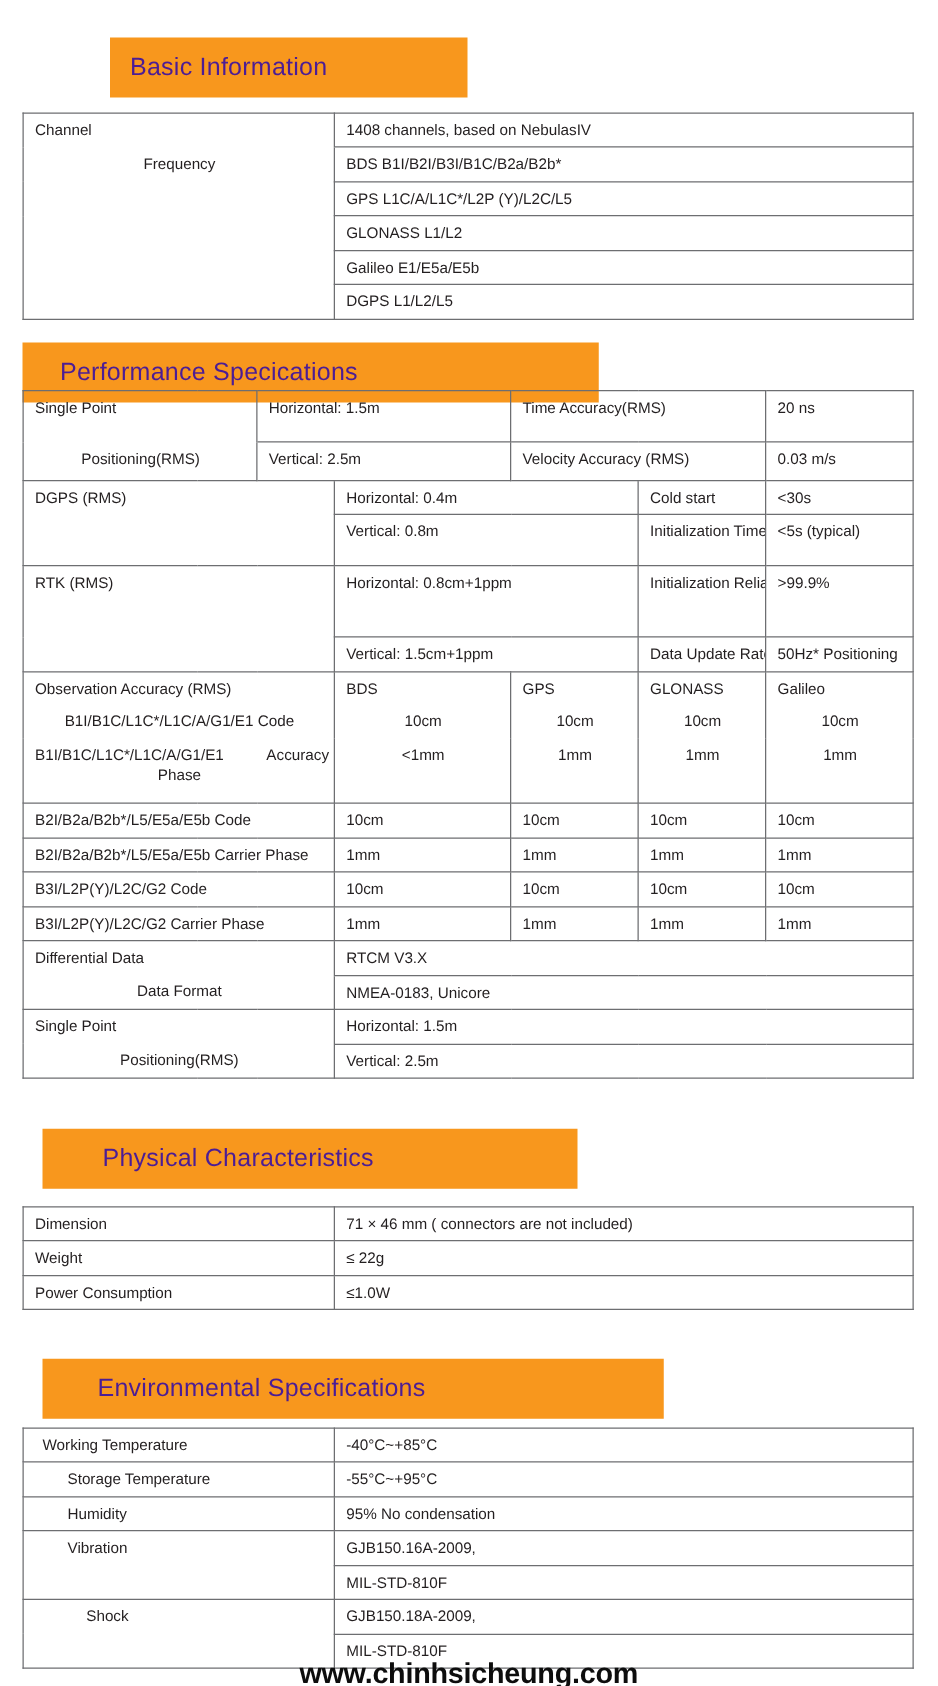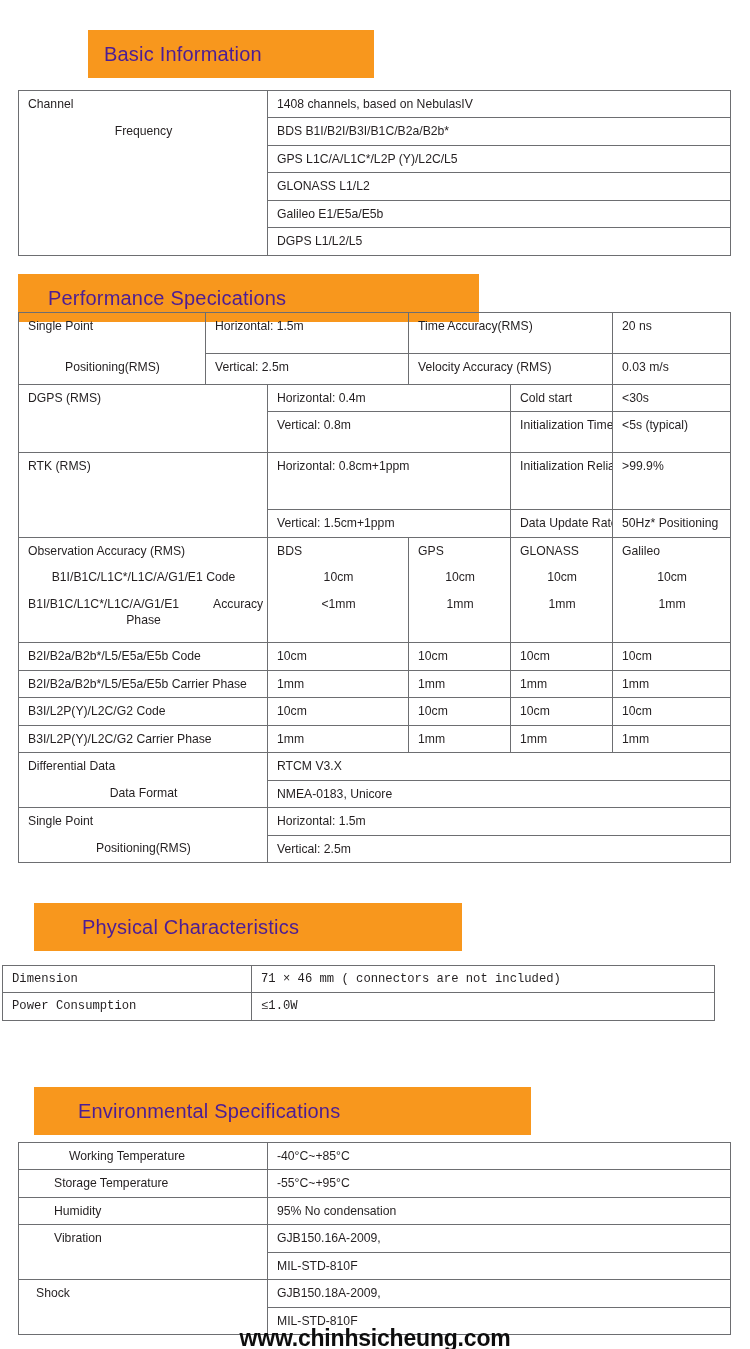--- a/index.html
+++ b/index.html
@@ -256,71 +256,75 @@
           <td colspan="4">Vertical: 2.5m</td>
         </tr>
       </tbody>
     </table>
   </div>
 
   <div class="banner abs" style="left:18px; top:903px; width:428px; height:48px; padding-left:48px;">
     <span class="btxt">Physical Characteristics</span>
   </div>
 
-  <div class="abs" style="left:2px; top:965px;font-family:Liberation Mono, monospace;">
+  <div class="abs" style="left:18px; top:965px;">
     <table class="spec">
       <colgroup>
           <col style="width:249px">
           <col style="width:463px">
         </colgroup>
       <tbody>
         <tr style="height:23px">
           <td>Dimension</td>
           <td>71 × 46 mm ( connectors are not included)</td>
         </tr>
         <tr style="height:23px">
+          <td>Weight</td>
+          <td>≤  22g</td>
+        </tr>
+        <tr style="height:23px">
           <td>Power Consumption</td>
           <td>≤1.0W</td>
         </tr>
       </tbody>
     </table>
   </div>
 
   <div class="banner abs" style="left:18px; top:1087px; width:497px; height:48px; padding-left:44px;align-items:center;">
     <span class="btxt">Environmental Specifications</span>
   </div>
 
   <div class="abs" style="left:18px; top:1142px;">
     <table class="spec">
       <colgroup>
           <col style="width:249px">
           <col style="width:463px">
         </colgroup>
       <tbody>
         <tr style="height:27px">
-          <td style="padding-left:50px">Working Temperature</td>
+          <td style="padding-left:15px">Working Temperature</td>
           <td>-40°C~+85°C</td>
         </tr>
         <tr style="height:27px">
           <td style="padding-left:35px">Storage Temperature</td>
           <td>-55°C~+95°C</td>
         </tr>
         <tr style="height:27px">
           <td style="padding-left:35px">Humidity</td>
           <td>95% No condensation</td>
         </tr>
         <tr style="height:27px">
           <td rowspan="2" class="vtop" style="padding-left:35px">Vibration</td>
           <td>GJB150.16A-2009,</td>
         </tr>
         <tr style="height:27px">
           <td>MIL-STD-810F</td>
         </tr>
         <tr style="height:27px">
-          <td rowspan="2" class="vtop" style="padding-left:17px">Shock</td>
+          <td rowspan="2" class="vtop" style="padding-left:50px">Shock</td>
           <td>GJB150.18A-2009,</td>
         </tr>
         <tr style="height:27px">
           <td>MIL-STD-810F</td>
         </tr>
       </tbody>
     </table>
   </div>
 
   <div class="footer" style="top:1325px;">www.chinhsicheung.com</div>

